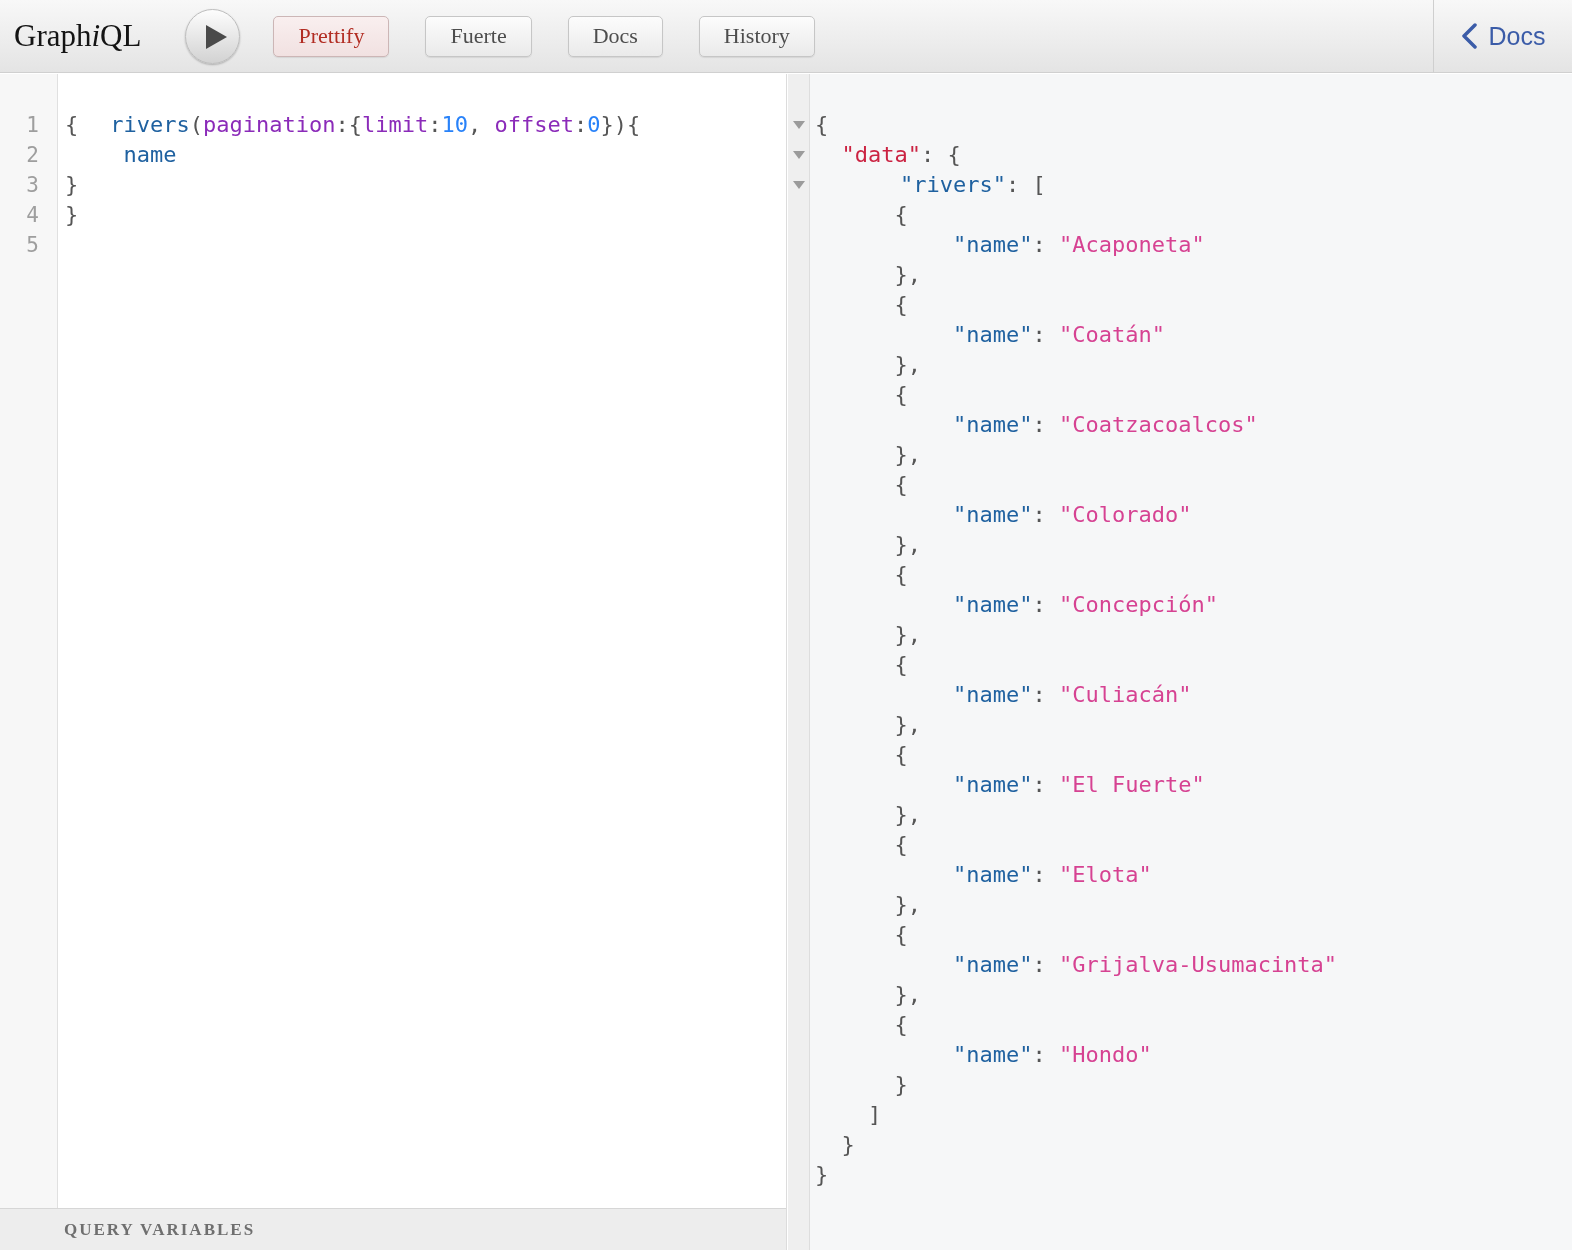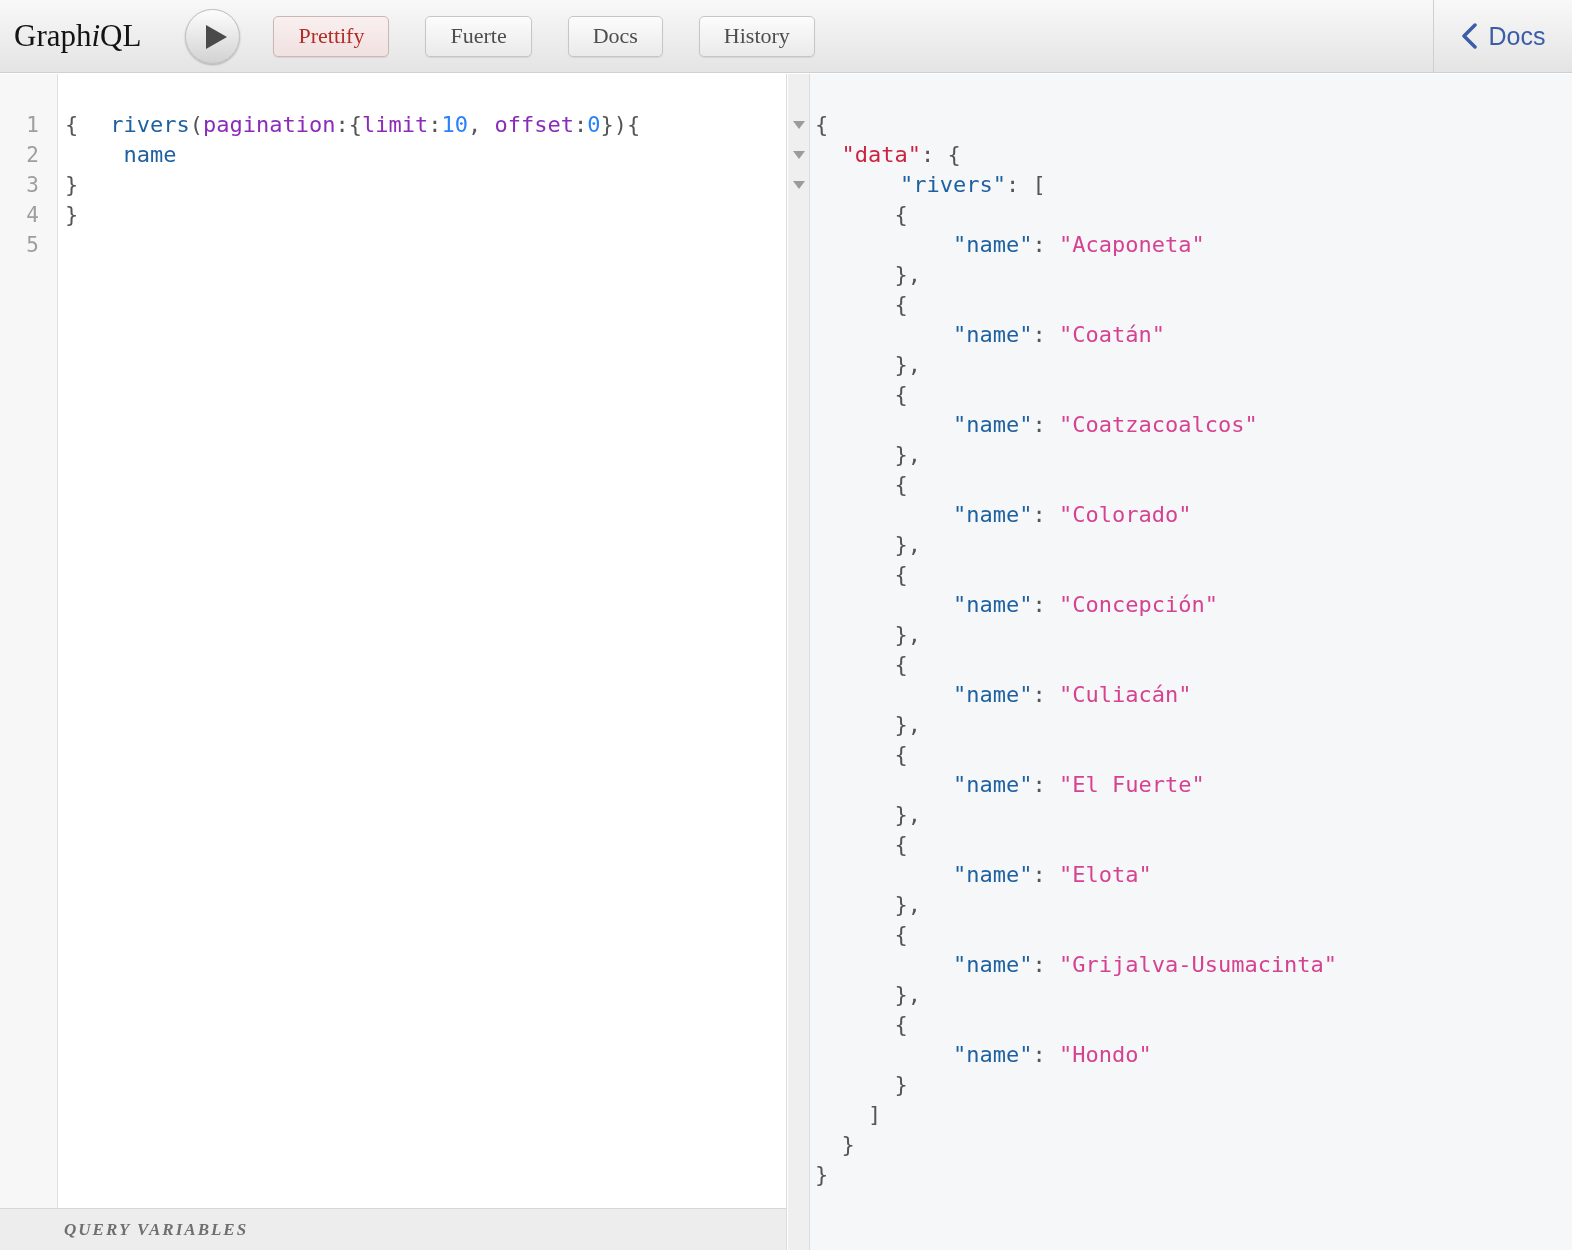--- a/index.html
+++ b/index.html
@@ -34,21 +34,21 @@
   .q-gutter { position:absolute; left:0; top:0; width:58px; height:1134px; background:#f7f7f7;
     border-right:1px solid #e0e0e0; padding-top:36px; }
   .q-gutter .ln { height:30px; line-height:30px; text-align:right; padding-right:18px;
     font-family:"DejaVu Sans Mono","Liberation Mono",monospace; font-size:21px; color:#9e9e9e; }
   .q-code { position:absolute; left:65px; top:0; right:0; padding-top:36px; cursor:text; }
   .code-line, .res-line { height:30px; line-height:30px; white-space:pre;
     font-family:"DejaVu Sans Mono","Liberation Mono",monospace; font-size:22px; }
 
   .vars-bar { position:absolute; left:0; bottom:0; width:100%; height:42px; background:#ededed;
     border-top:1px solid #d6d6d6; display:flex; align-items:center; cursor:row-resize; }
-  .vars-title { margin-left:64px; font-size:17px; font-weight:bold; letter-spacing:2px; color:#6f6f6f;font-style:italic; }
+  .vars-title { margin-left:64px; font-size:17px; font-weight:bold; letter-spacing:2px; color:#6f6f6f; }
 
   .right-pane { position:absolute; left:788px; top:74px; width:784px; height:1176px; background:#f6f7f8; }
   .r-gutter { position:absolute; left:0; top:0; width:22px; height:100%; background:#efefef;
     border-right:1px solid #ddd; }
   .fold-arrow { position:absolute; left:5px; width:0; height:0;
     border-left:6px solid transparent; border-right:6px solid transparent; border-top:8px solid #9b9b9b;
     cursor:pointer; }
   .r-code { position:absolute; left:27px; top:0; right:0; padding-top:36px; }
 
   

